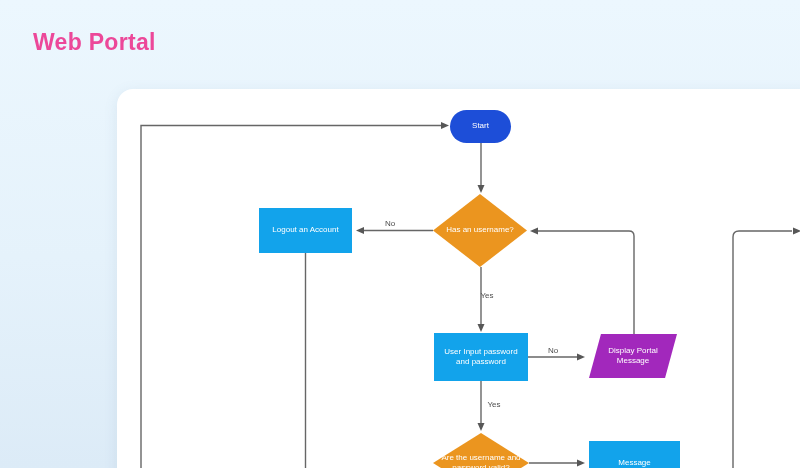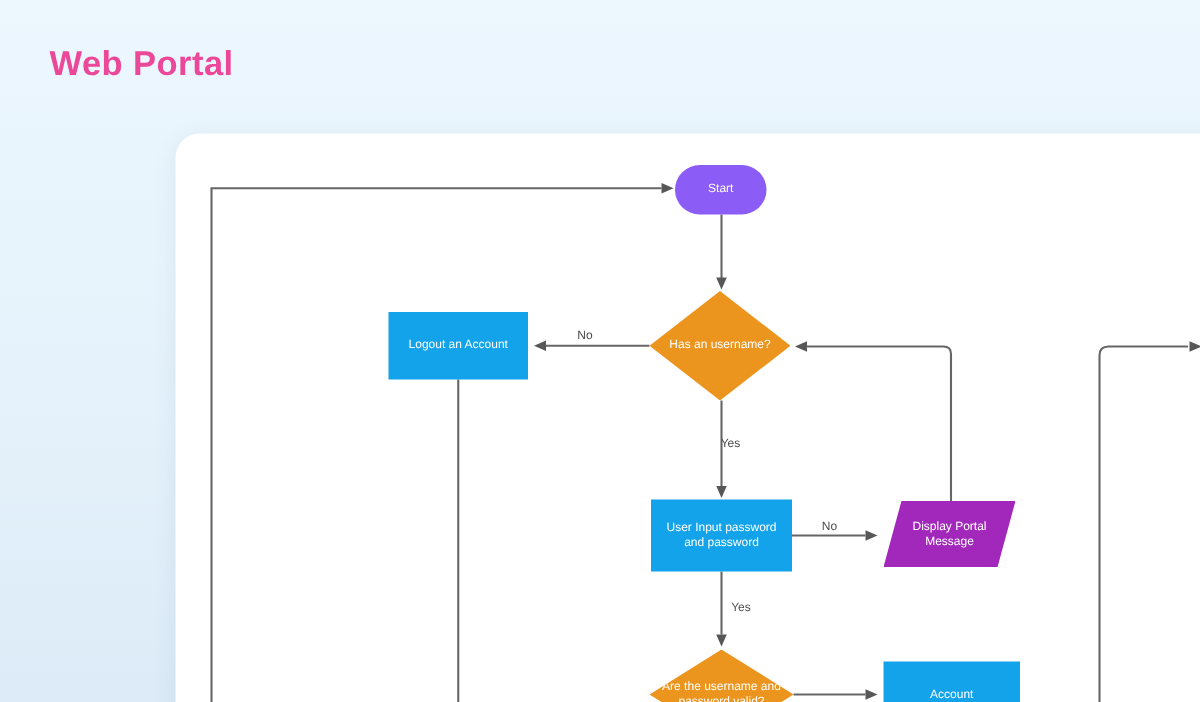--- a/index.html
+++ b/index.html
@@ -42,21 +42,21 @@
     justify-content: center;
     text-align: center;
     color: #ffffff;
     font-size: 8px;
     line-height: 1.3;
   }
   .node span { display: block; }
   
   .n-start {
     left: 450px; top: 110px; width: 61px; height: 33px;
-    background: #8b5cf6;
+    background: #1d4ed8;
     border-radius: 17px;
   }
   
   .n-has-account {
     left: 433px; top: 194px; width: 94px; height: 73px;
     background: #eb951f;
     clip-path: polygon(50% 0, 100% 50%, 50% 100%, 0 50%);
   }
   .n-valid {
     left: 433px; top: 433px; width: 96px; height: 60px;
@@ -179,14 +179,14 @@
 
 <div class="node n-error">
   <span>Display Portal Message</span>
 </div>
 
 <div class="node n-valid">
   <span>Are the username and password valid?</span>
 </div>
 
 <div class="node n-logout">
-  <span>Account</span>
+  <span>Message</span>
 </div>
 
 </body></html>

